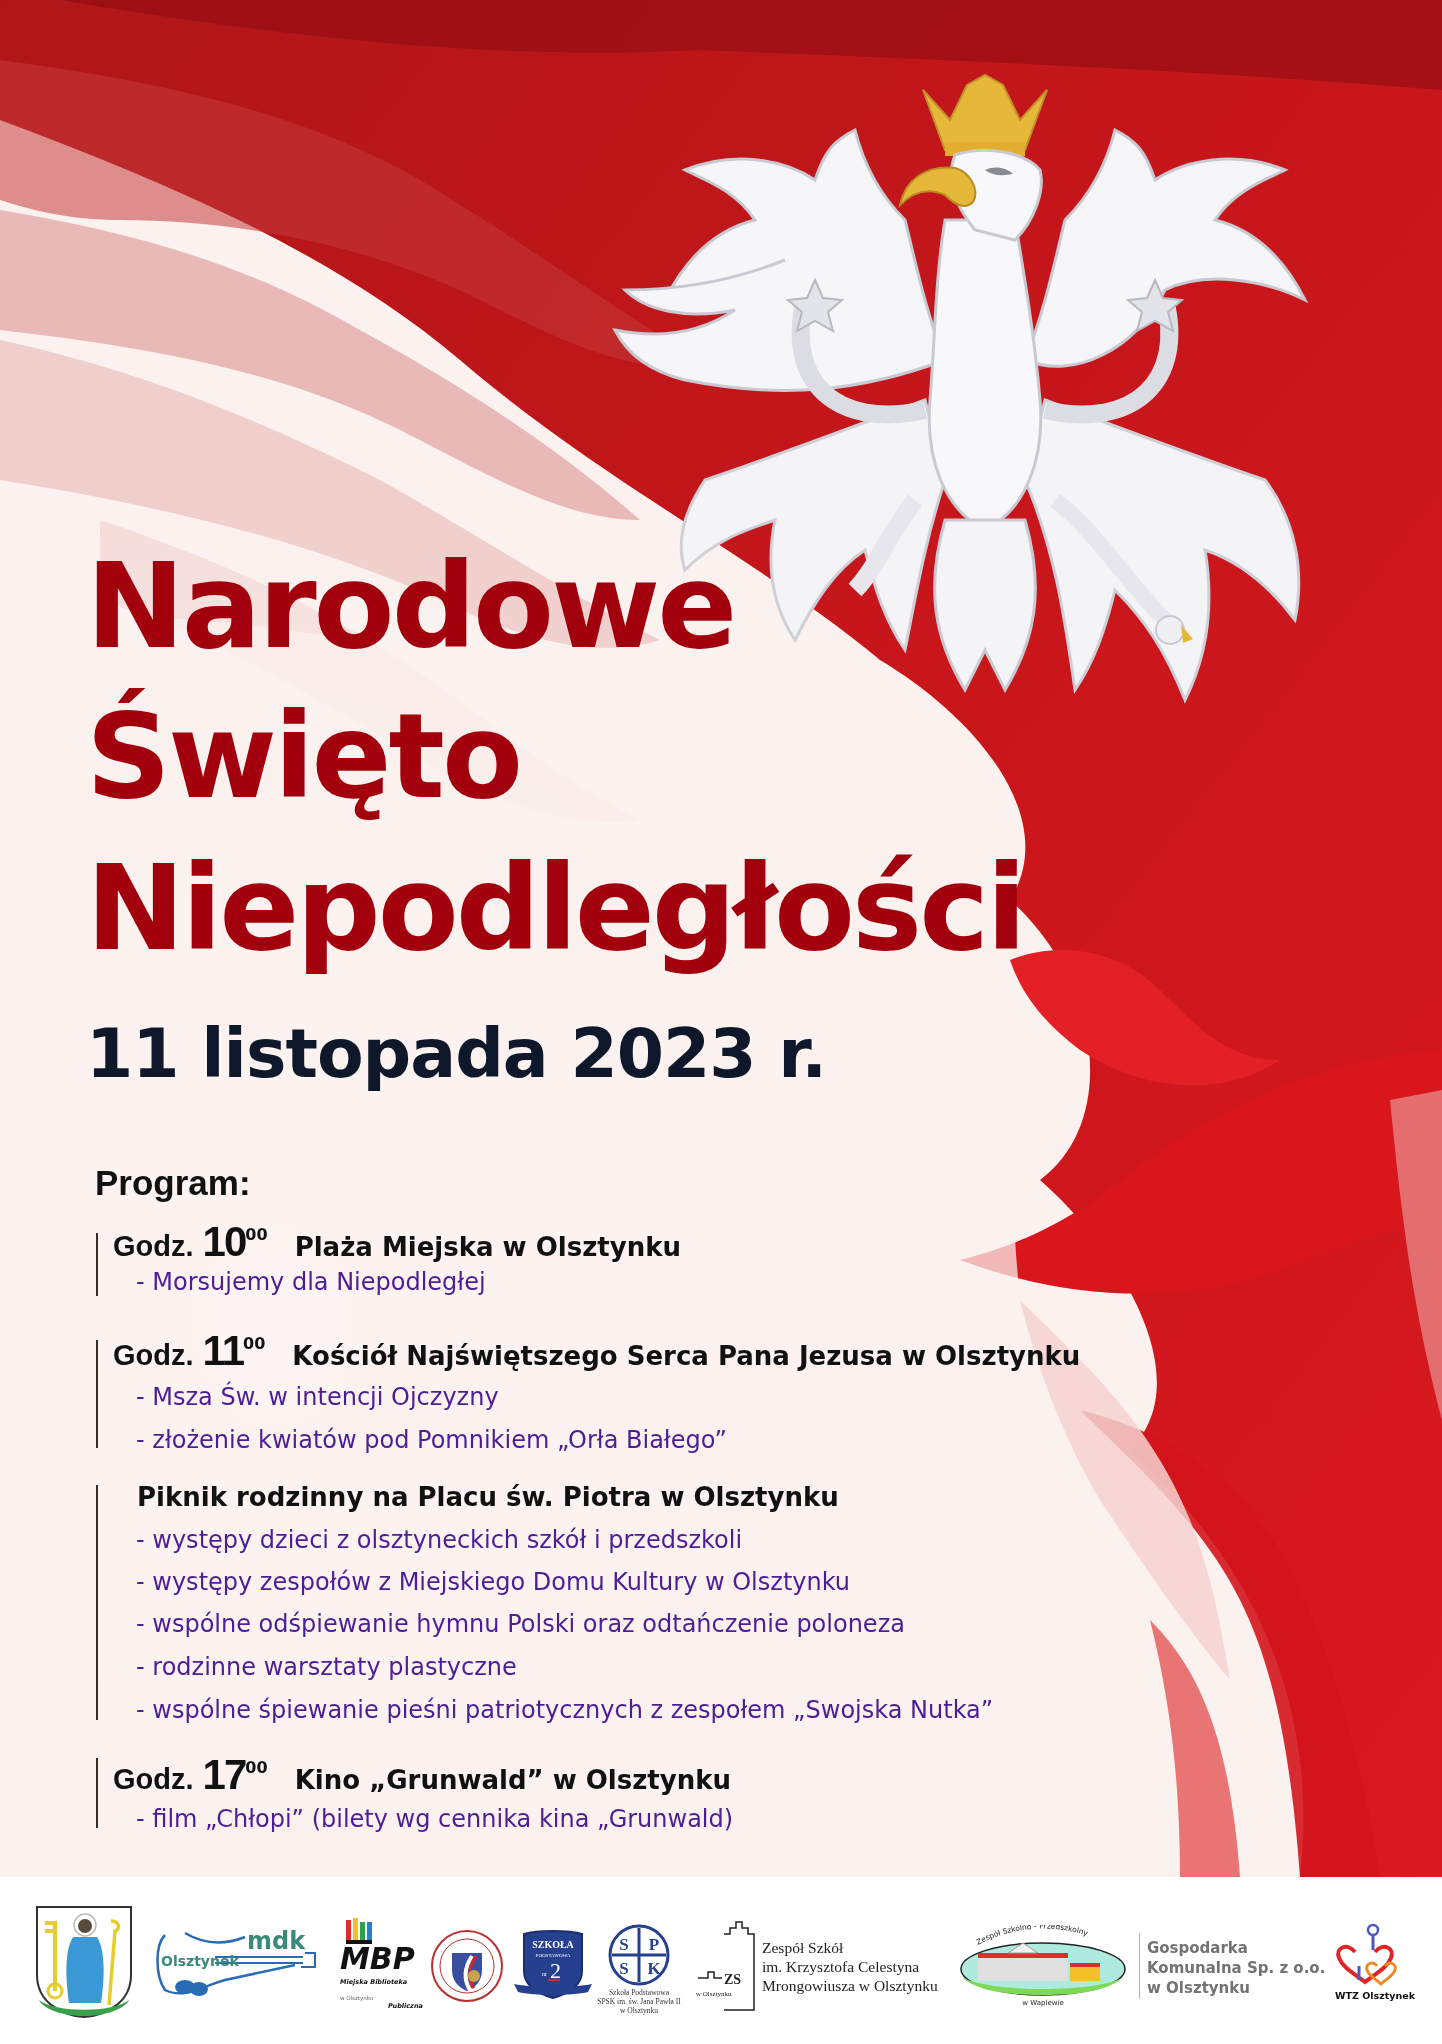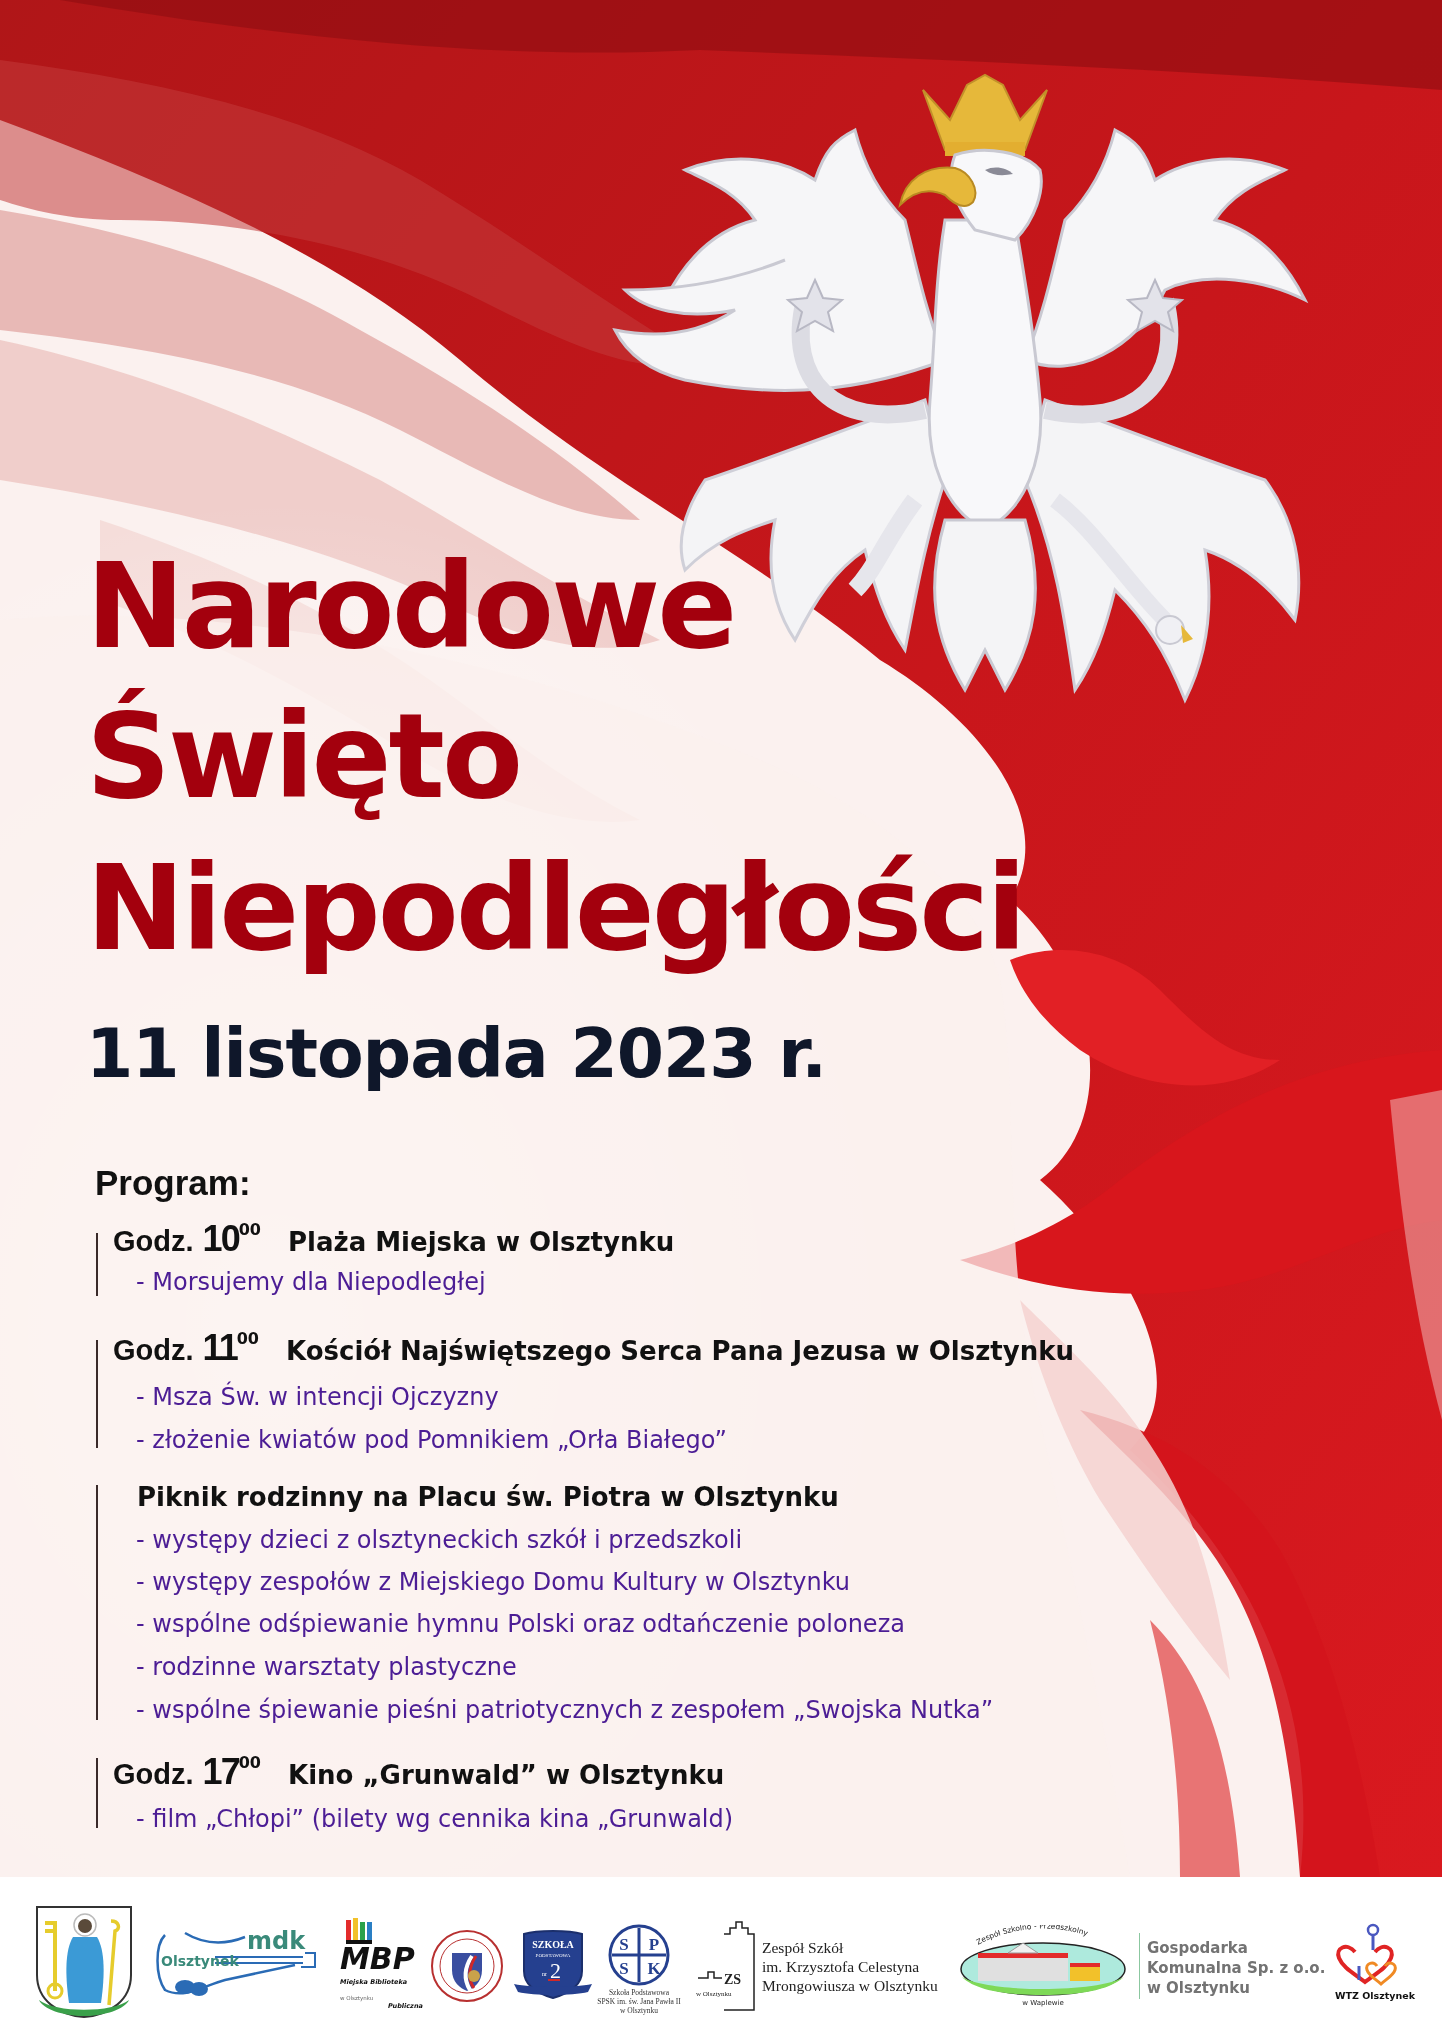--- a/index.html
+++ b/index.html
@@ -10,21 +10,21 @@
   #poster svg.bg { position: absolute; left: 0; top: 0; }
 
   .title { position: absolute; left: 86px; color: #a3000d; font-family: "DejaVu Sans", sans-serif; font-weight: bold; font-size: 118px; letter-spacing: -3px; line-height: 1; white-space: nowrap; transform: scaleX(1.0); transform-origin: left; }
   .date { position: absolute; left: 86px; top: 1020px; color: #0f172a; font-family: "DejaVu Sans", sans-serif; font-weight: bold; font-size: 68px; letter-spacing: -1px; line-height: 1; white-space: nowrap; }
 
   .program-label { position: absolute; left: 95px; top: 1163px; font-family: "Liberation Sans", sans-serif; font-weight: bold; font-size: 35px; color: #111; }
   .bar { position: absolute; left: 96px; width: 2px; background: #3a2a2a; }
 
   .hour-line { position: absolute; left: 113px; white-space: nowrap; color: #111; font-family: "DejaVu Sans", sans-serif; font-weight: bold; font-size: 26px; line-height: 1; }
   .hour-line .godz { font-family: "Liberation Sans", sans-serif; font-size: 29px; }
-  .hour-line .hh { font-family: "Liberation Sans", sans-serif; font-size: 36px; letter-spacing: -2px; }
+  .hour-line .hh { font-family: "Liberation Sans", sans-serif; font-size: 42px; letter-spacing: -2px; }
   .hour-line .mm { font-family: "DejaVu Sans", sans-serif; font-size: 16px; vertical-align: 16px; margin-right: 18px; }
   .hour-line .place { font-size: 26px; }
 
   .sub { position: absolute; left: 136px; white-space: nowrap; color: #4c1d95; font-family: "DejaVu Sans", sans-serif; font-size: 24px; line-height: 1; }
   .piknik-title { position: absolute; left: 137px; white-space: nowrap; color: #111; font-family: "DejaVu Sans", sans-serif; font-weight: bold; font-size: 26px; line-height: 1; }
 
   #footer { position: absolute; left: 0; top: 1877px; width: 1442px; height: 167px; background: #ffffff; }
   .logo { position: absolute; }
   .gk-text { position: absolute; left: 1147px; top: 1938px; color: #737373; font-family: "DejaVu Sans", sans-serif; font-weight: bold; font-size: 15px; line-height: 20px; white-space: nowrap; }
   .zs-text { position: absolute; left: 762px; top: 1938px; color: #222; font-family: "Liberation Serif", serif; font-size: 15.5px; line-height: 19px; white-space: nowrap; }

